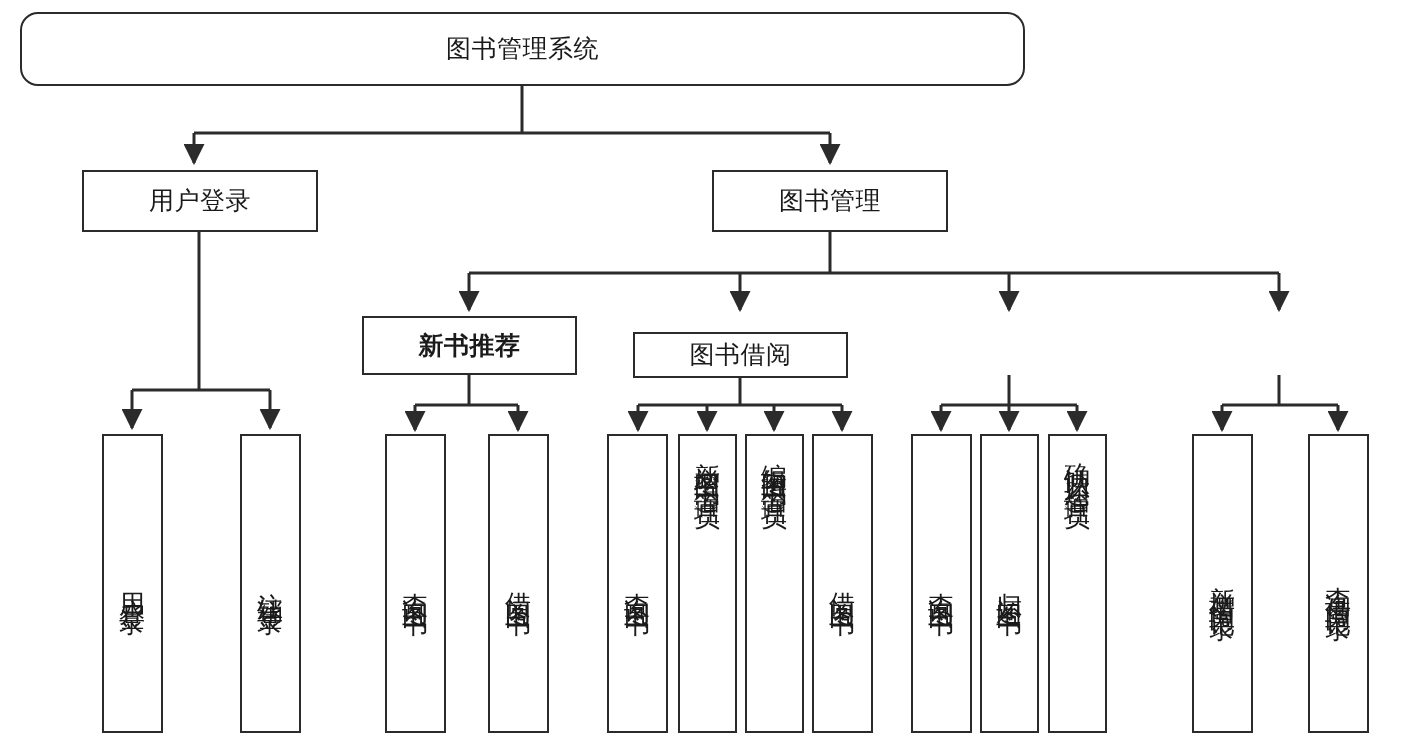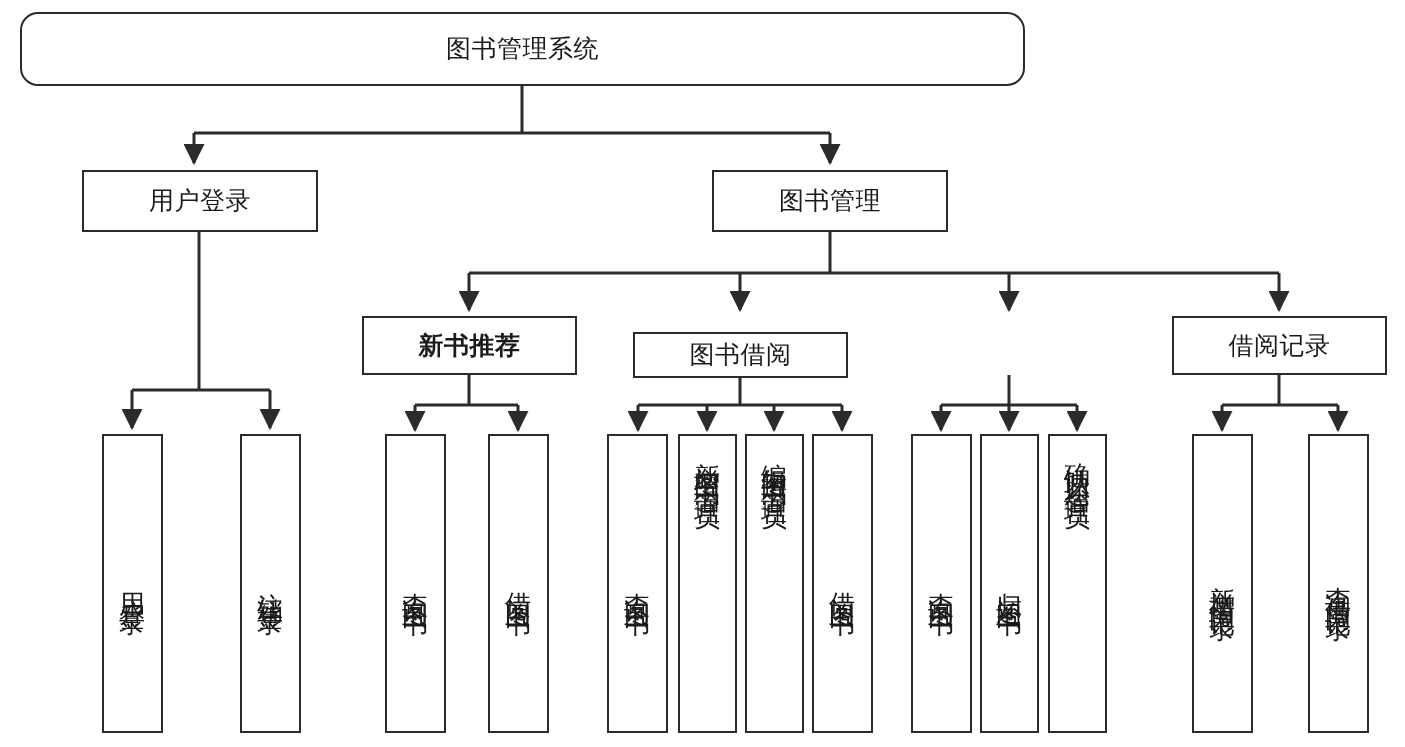--- a/index.html
+++ b/index.html
@@ -150,23 +150,20 @@
 
   <div class="node h" style="left:362px; top:316px; width:215px; height:59px;font-weight:bold;">
     <span class="node-label">新书推荐</span>
   </div>
 
   <div class="node h" style="left:633px; top:316px; width:215px; height:46px;margin-top:16px;">
     <span class="node-label">图书借阅</span>
   </div>
 
 
-  <div class="node h" style="left:1172px; top:316px; width:215px; height:59px;">
-    <span class="node-label">借阅记录</span>
-  </div>
 
   <div class="node v centered" style="left:102px; top:434px; width:61px; height:299px;">
     <span class="node-label">用户登录</span>
   </div>
 
   <div class="node v centered" style="left:240px; top:434px; width:61px; height:299px;">
     <span class="node-label">注销登录</span>
   </div>
 
   <div class="node v centered" style="left:385px; top:434px; width:61px; height:299px;">

